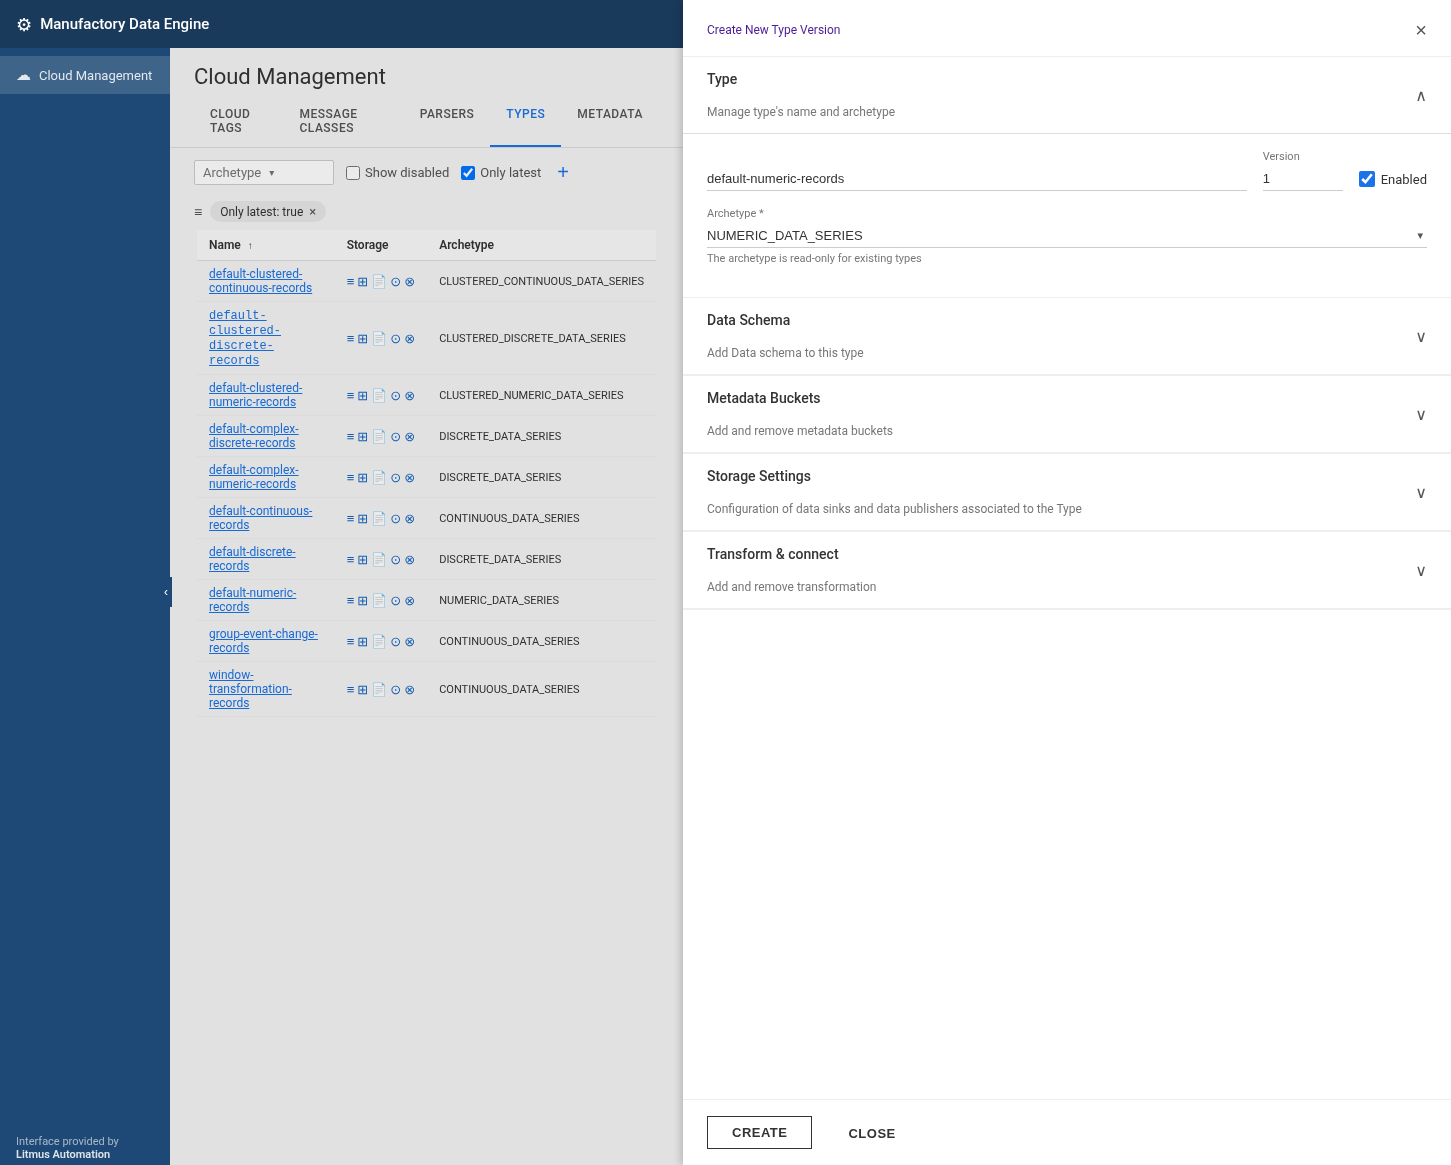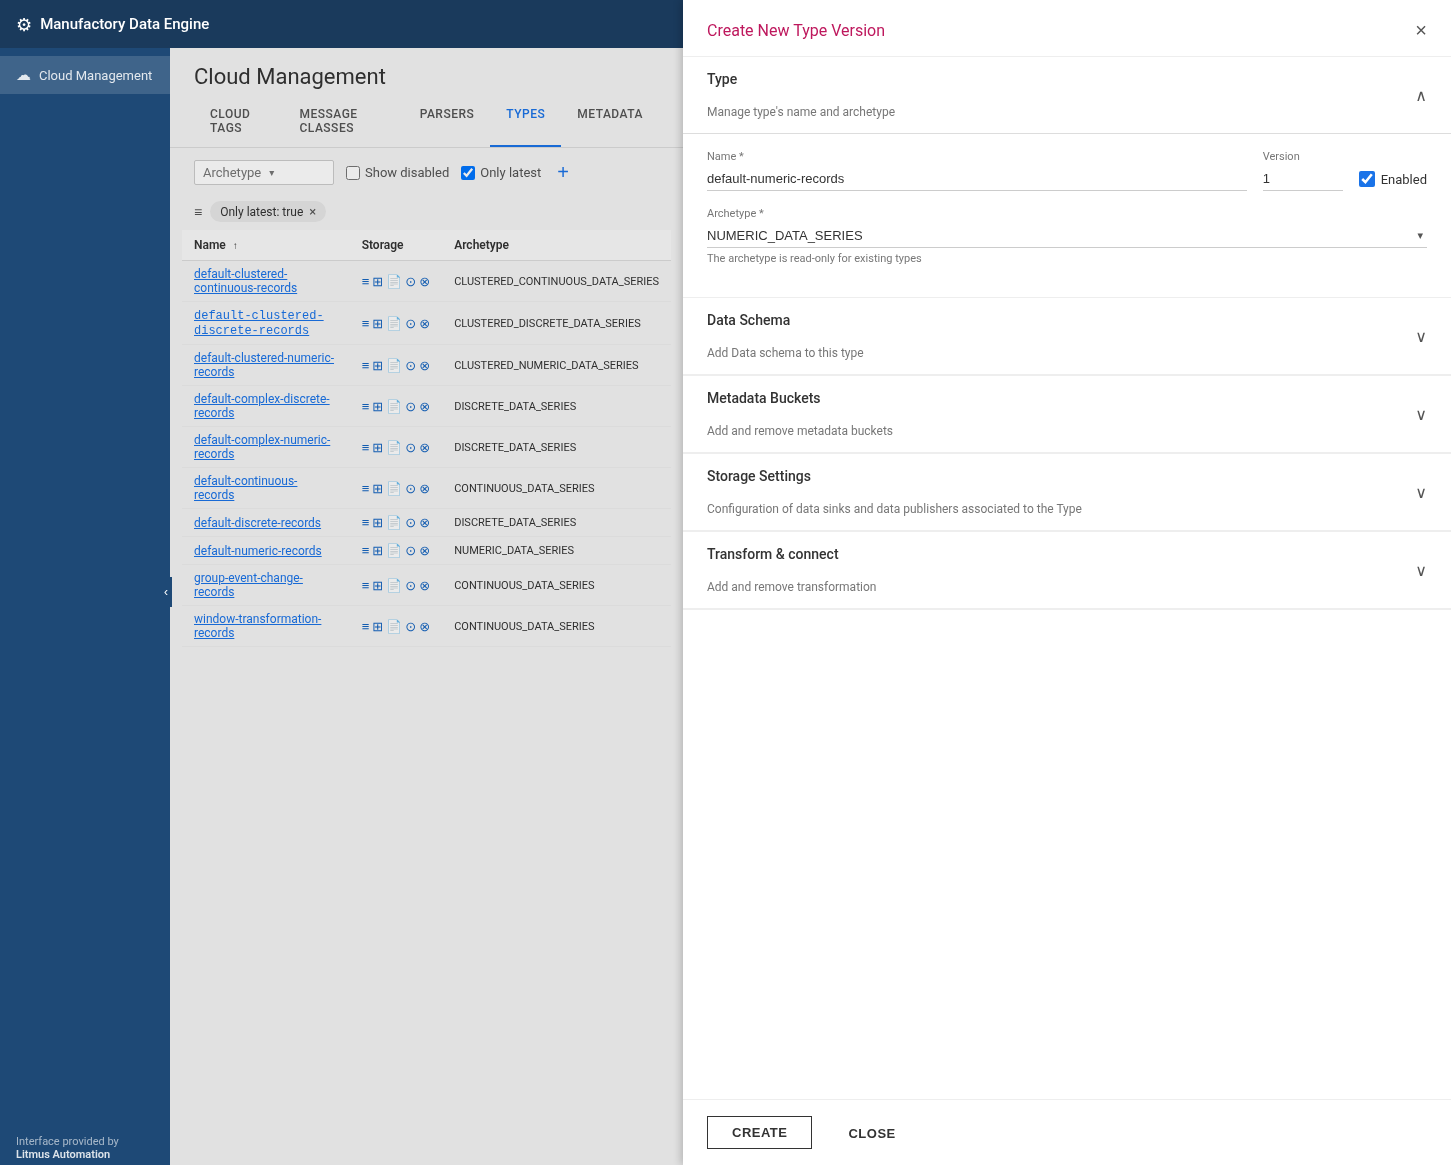--- a/index.html
+++ b/index.html
@@ -154,44 +154,44 @@
       font-size: 12px;
       color: #1a73e8;
       border-bottom: 1px solid #eee;
       vertical-align: middle;
     }
     .data-table td.archetype-col { color: #333; font-size: 11px; }
 
     .storage-icons { display: flex; gap: 3px; align-items: center; }
     .s-icon { font-size: 13px; color: #1565c0; }
 
-    .table-wrapper { overflow-y: auto; padding: 0 12px; }
+    .table-wrapper { overflow-y: auto; padding: 0 27px; }
 
     
     .right-panel {
       width: 768px;
       background: white;
       display: flex;
       flex-direction: column;
       box-shadow: -2px 0 8px rgba(0,0,0,0.2);
       position: relative;
       height: 1165px;
     }
 
     .modal-header {
       display: flex;
       align-items: center;
       justify-content: space-between;
       padding: 20px 24px 16px;
       border-bottom: 1px solid #eee;
     }
     .modal-title {
-      font-size: 16px;
+      font-size: 12px;
       font-weight: 400;
-      color: #be185d;
+      color: #4c1d95;
     }
     .modal-close-btn {
       background: none;
       border: none;
       font-size: 20px;
       color: #555;
       cursor: pointer;
       line-height: 1;
     }
 
@@ -564,21 +564,20 @@
         <div class="section-title">Type</div>
         <div class="section-subtitle">Manage type's name and archetype</div>
       </div>
       <span class="section-toggle">∧</span>
     </div>
 
     <div class="section-content">
 
       <div class="form-row">
         <div class="form-group">
-          <label class="form-label">Name *</label>
           <input class="form-input" type="text" value="default-numeric-records" style="">
         </div>
         <div class="form-group small">
           <label class="form-label">Version</label>
           <input class="form-input" type="text" value="1" style="">
         </div>
         <div class="enabled-check">
           <input type="checkbox" checked="" style="">
           <span>Enabled</span>
         </div>

